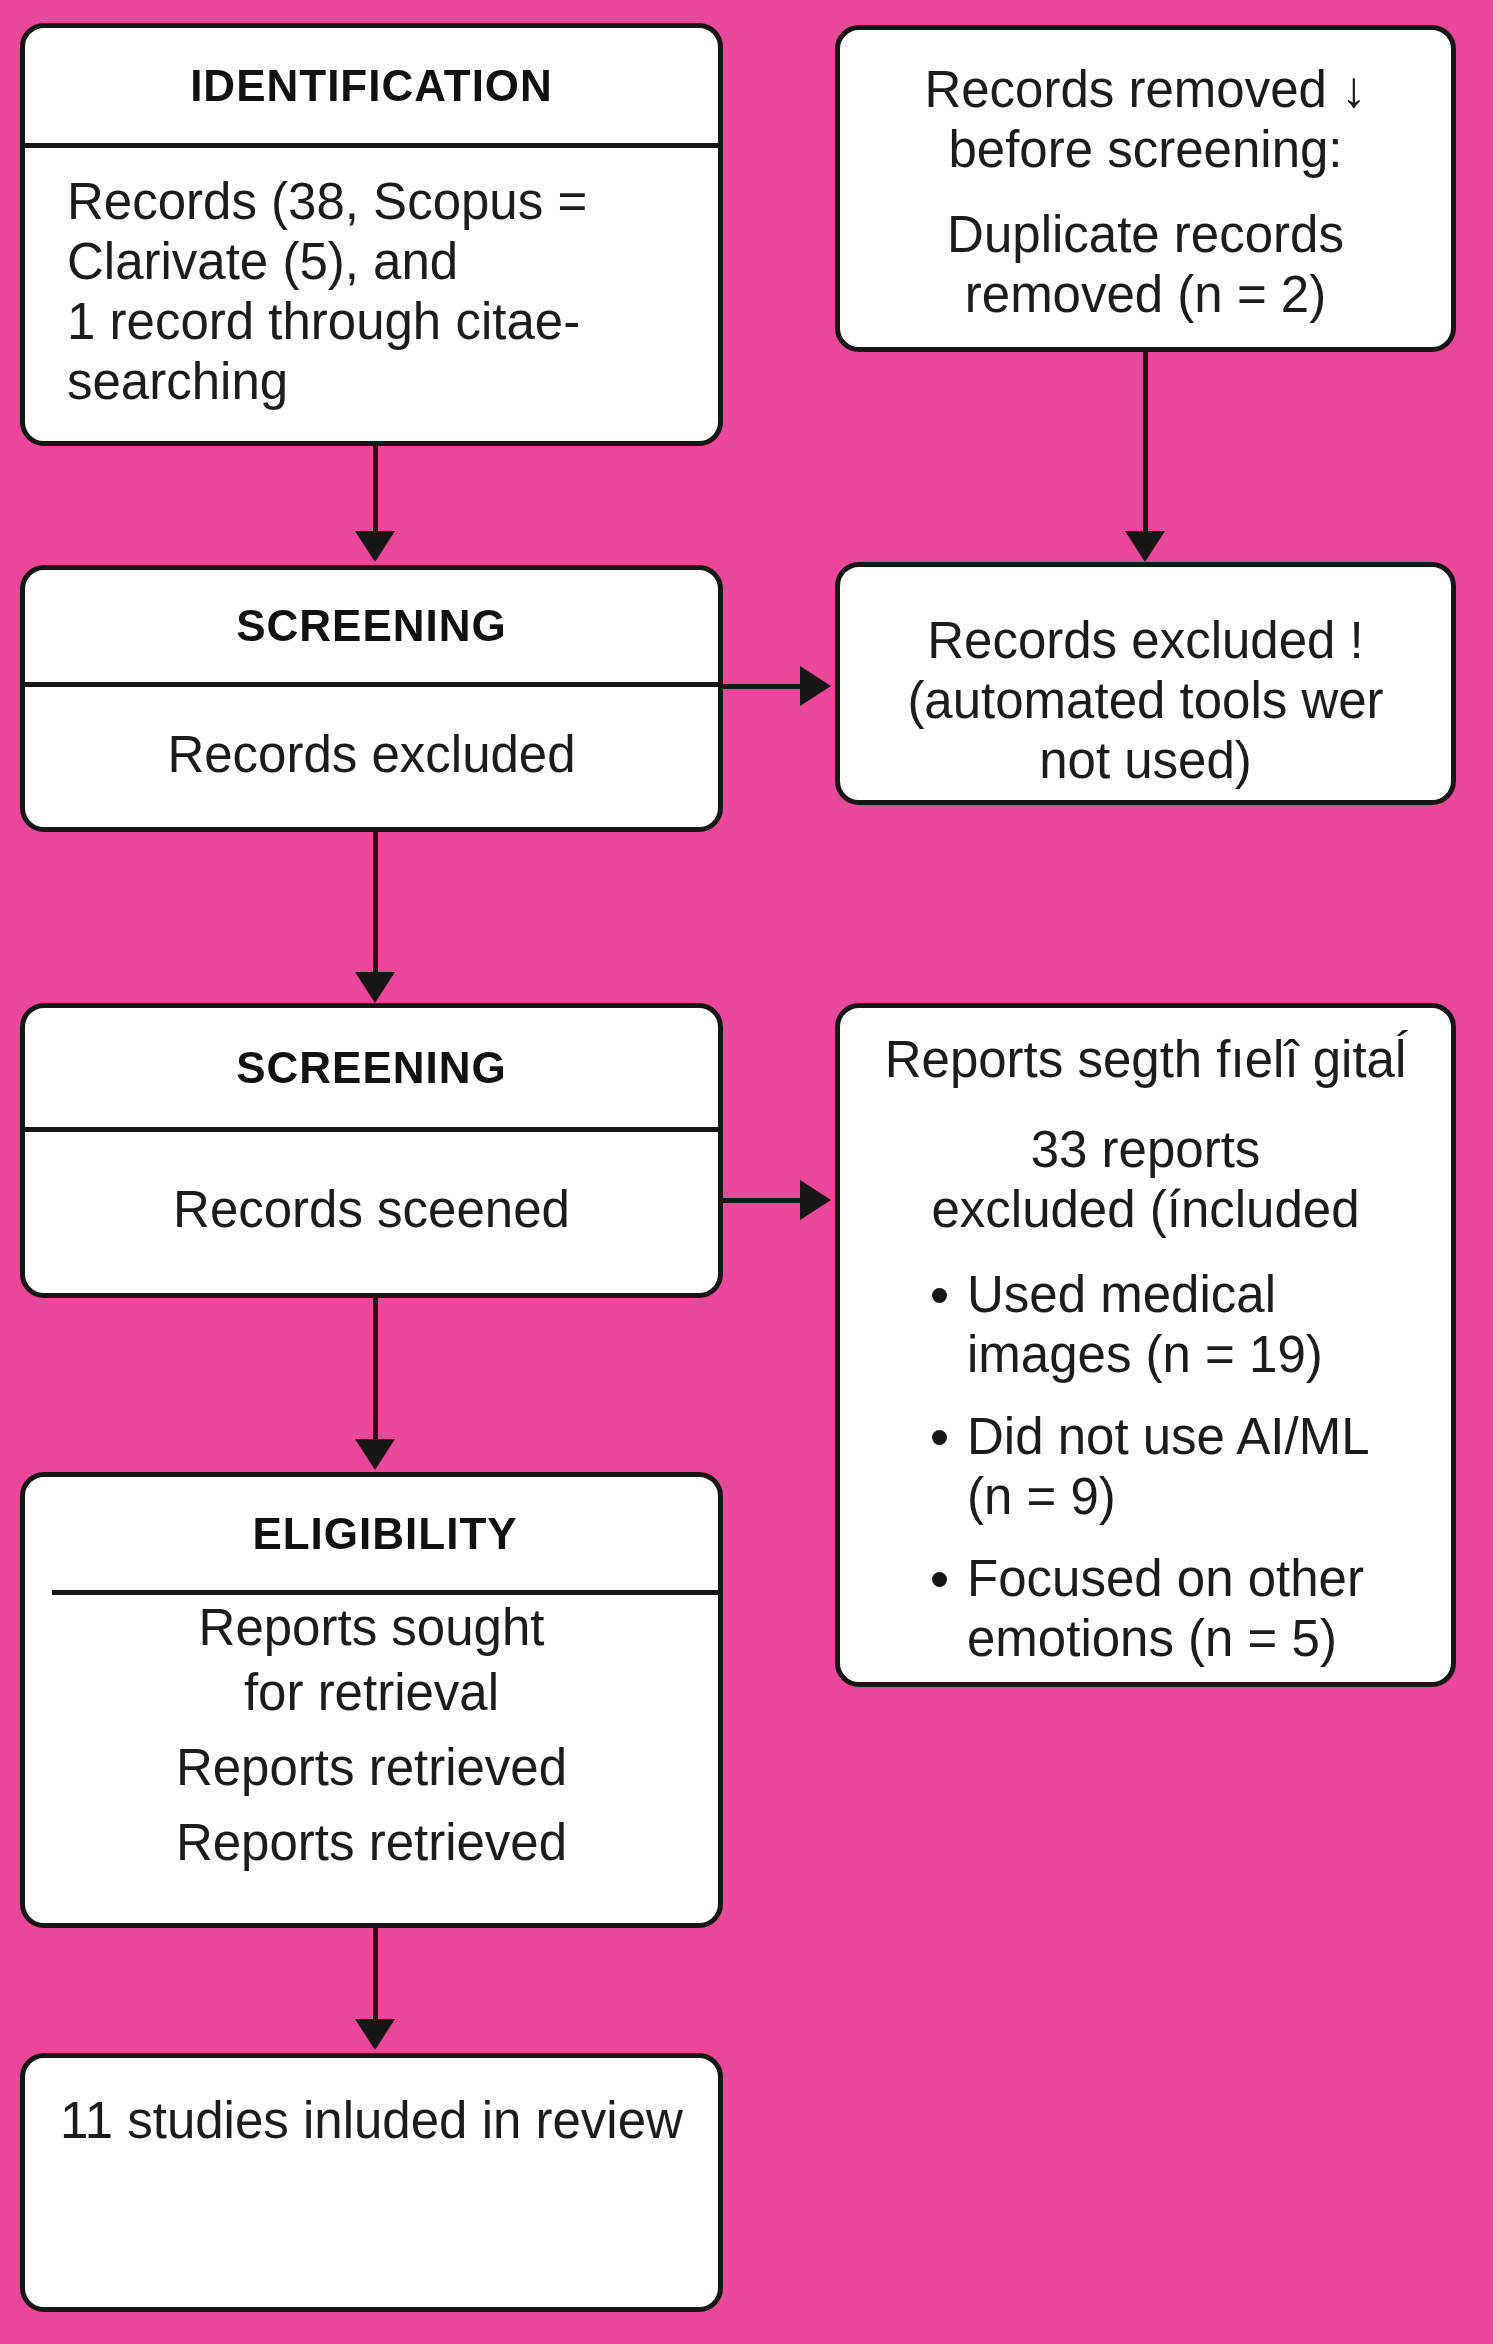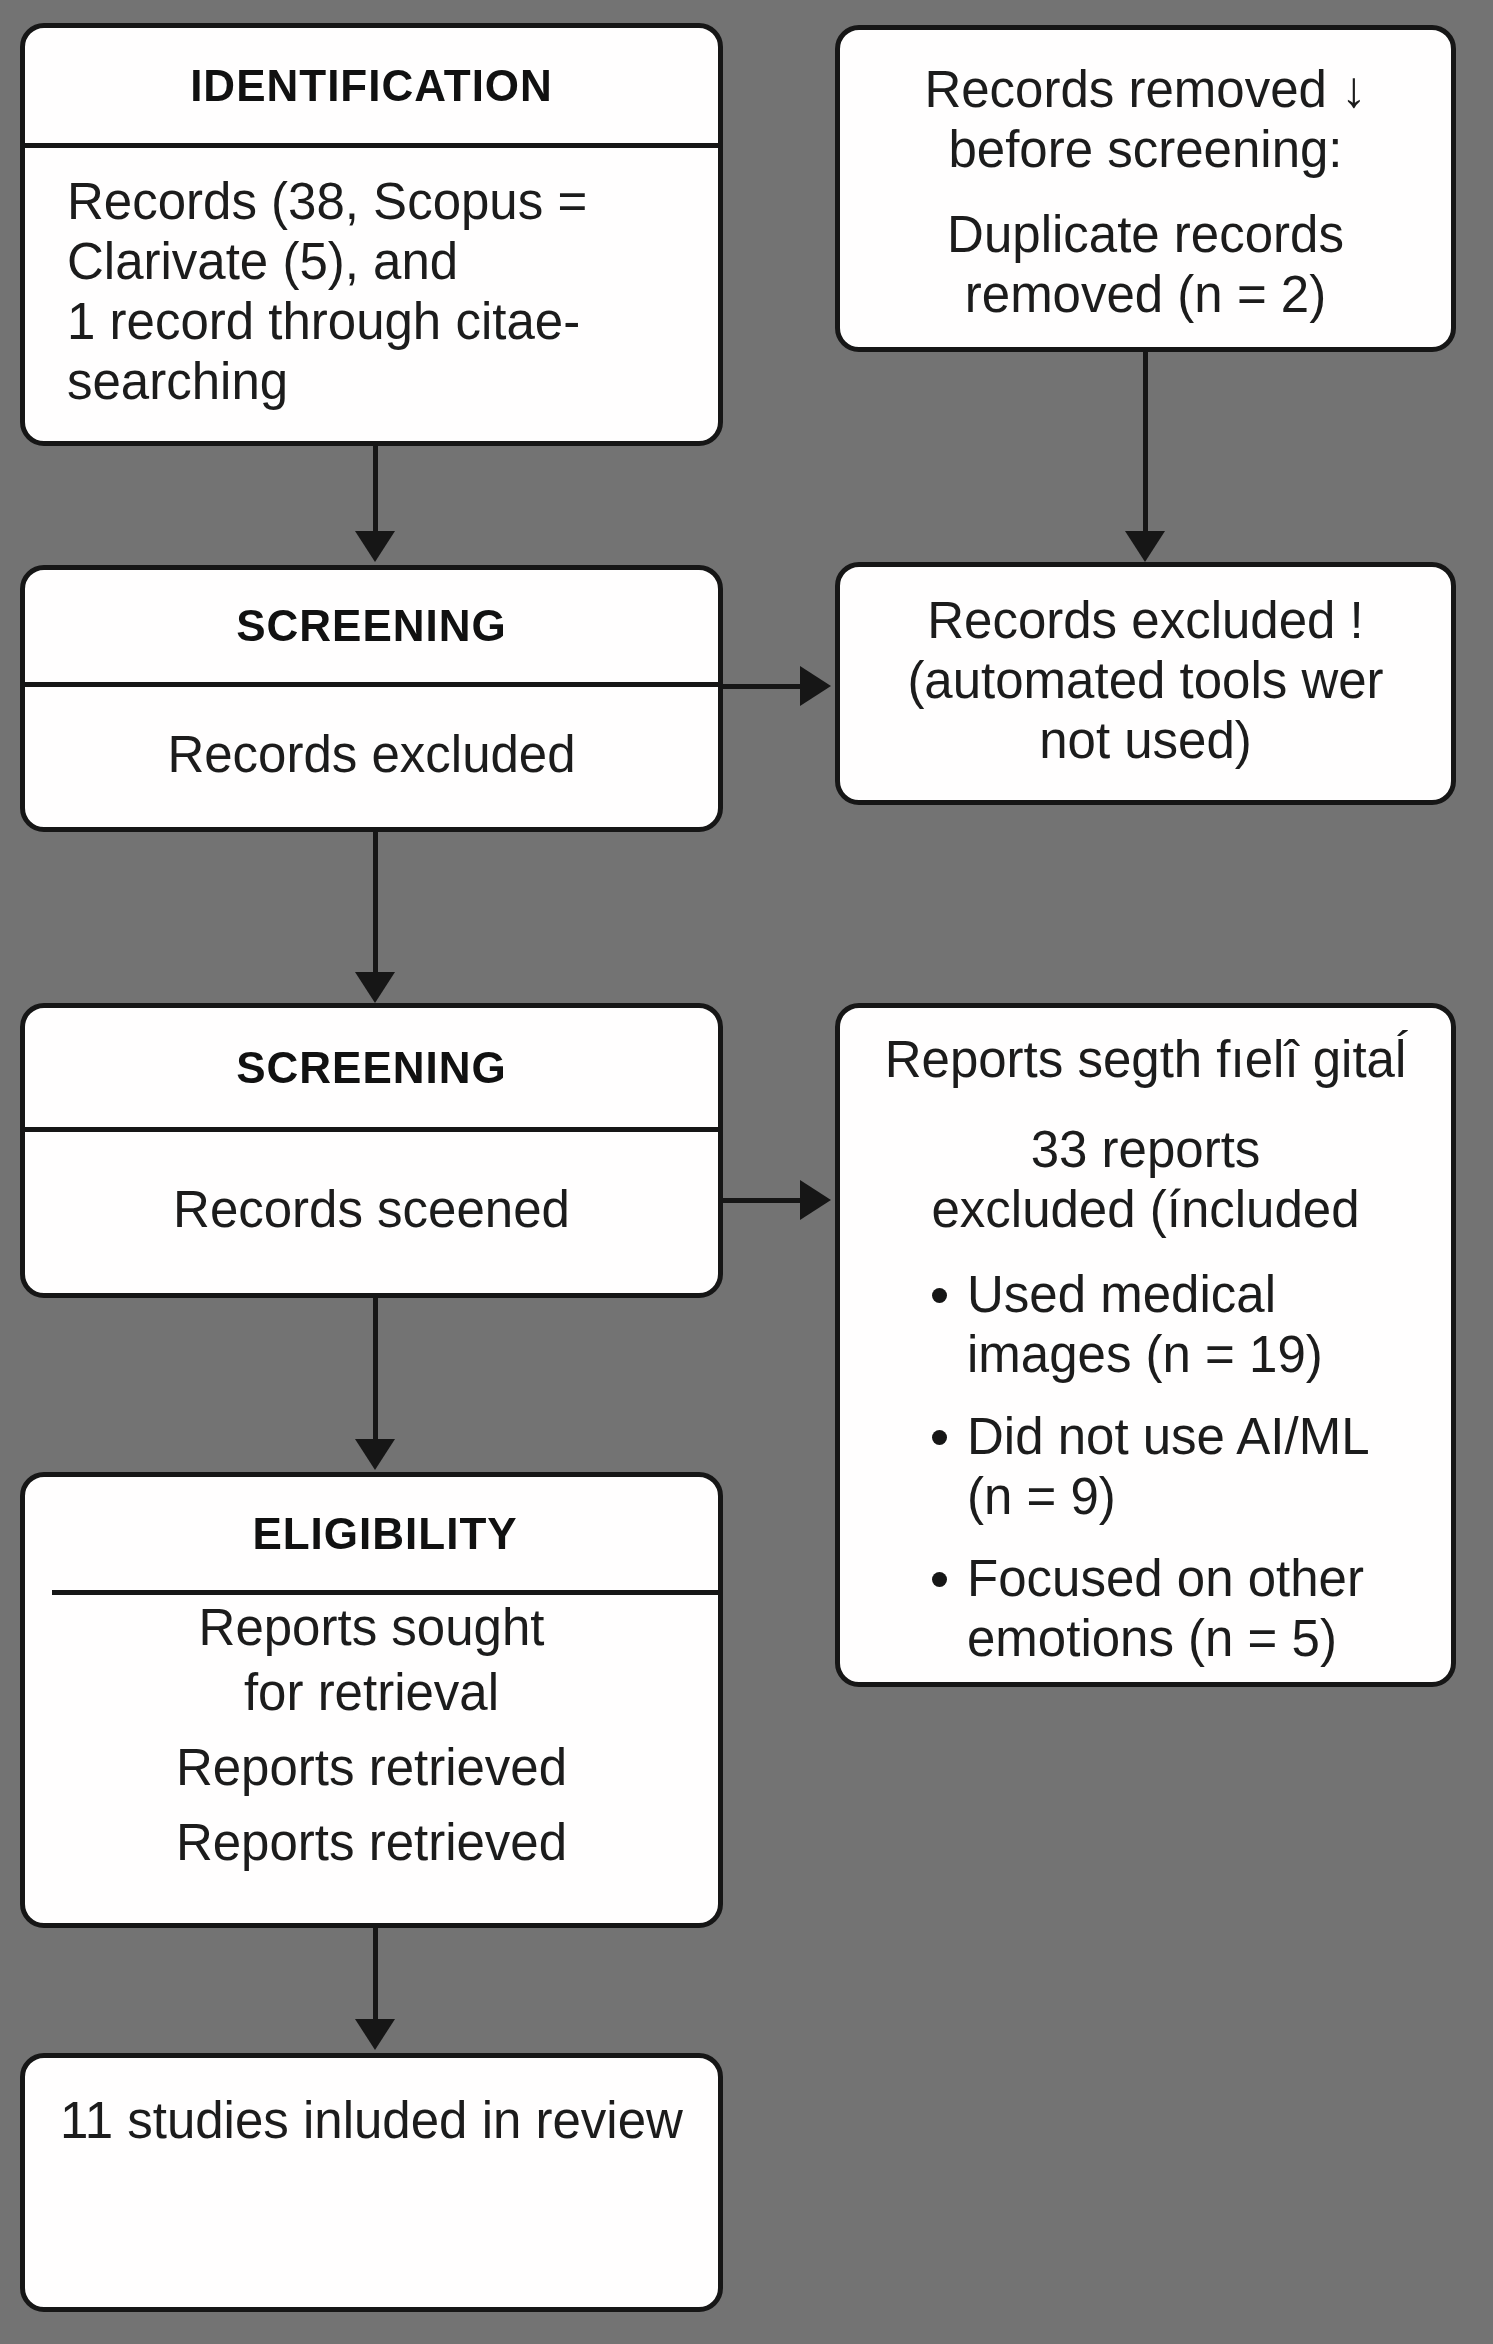--- a/index.html
+++ b/index.html
@@ -4,21 +4,21 @@
 <style>
   html, body {
     margin: 0;
     padding: 0;
     background: #ffffff;
   }
   .canvas {
     position: relative;
     width: 1493px;
     height: 2344px;
-    background: #737373;
+    background: #ec4899;
     font-family: "Liberation Sans", "DejaVu Sans", sans-serif;
     color: #1a1a1a;
     overflow: hidden;
   }
   .node {
     position: absolute;
     box-sizing: border-box;
     background: #fffefe;
     border: 5px solid #161616;
     border-radius: 24px;
@@ -66,21 +66,21 @@
     position: absolute;
     width: 0; height: 0;
     border-top: 20px solid transparent;
     border-bottom: 20px solid transparent;
     border-left: 31px solid #161616;
   }
   
   .b1-body { padding: 24px 30px 0 42px; }
   .tr-body { padding-top: 30px; text-align: center; }
   .tr-body .para2 { margin-top: 25px; }
-  .re-body { padding-top: 24px; text-align: center; }
+  .re-body { padding-top: 44px; text-align: center; }
   .rx-body { padding-top: 22px; }
   .rx-head { text-align: center; }
   .rx-sub  { text-align: center; margin-top: 30px; }
   .rx-bullets {
     list-style: none;
     margin: 25px 0 0 0;
     padding: 0 40px 0 92px;
   }
   .rx-bullets li {
     display: flex;

